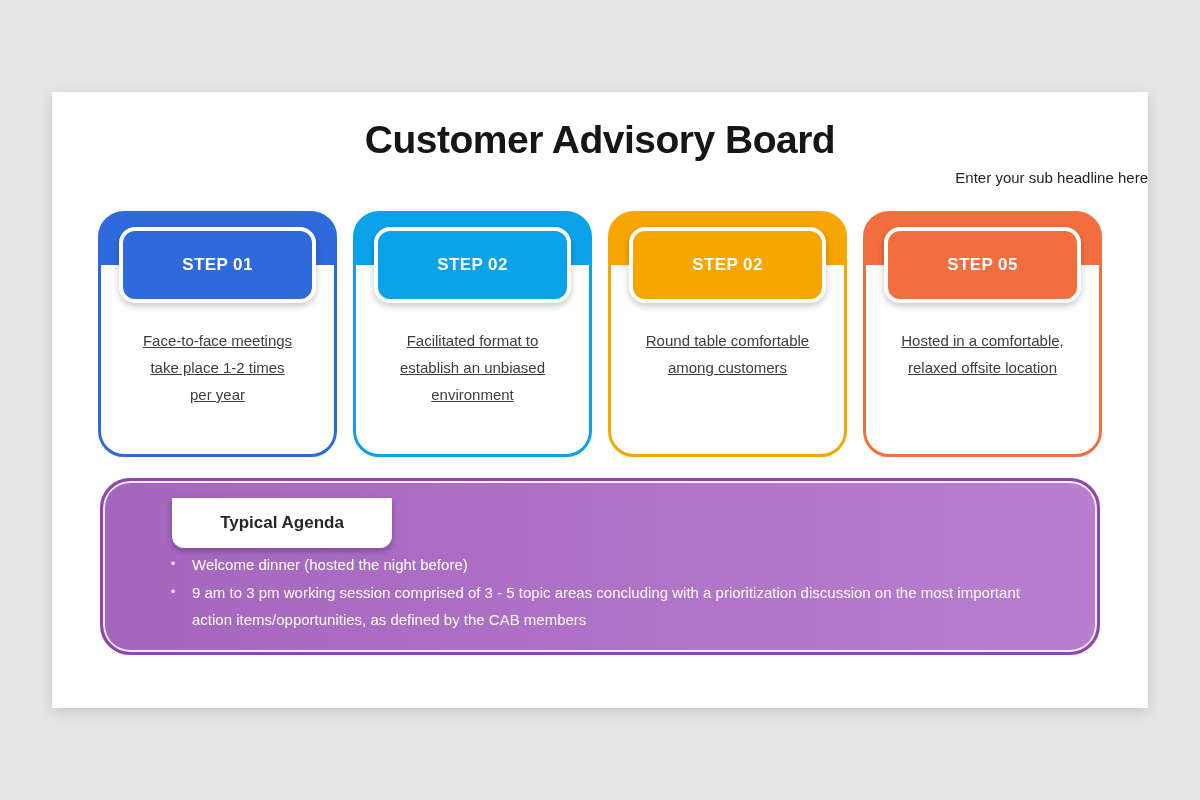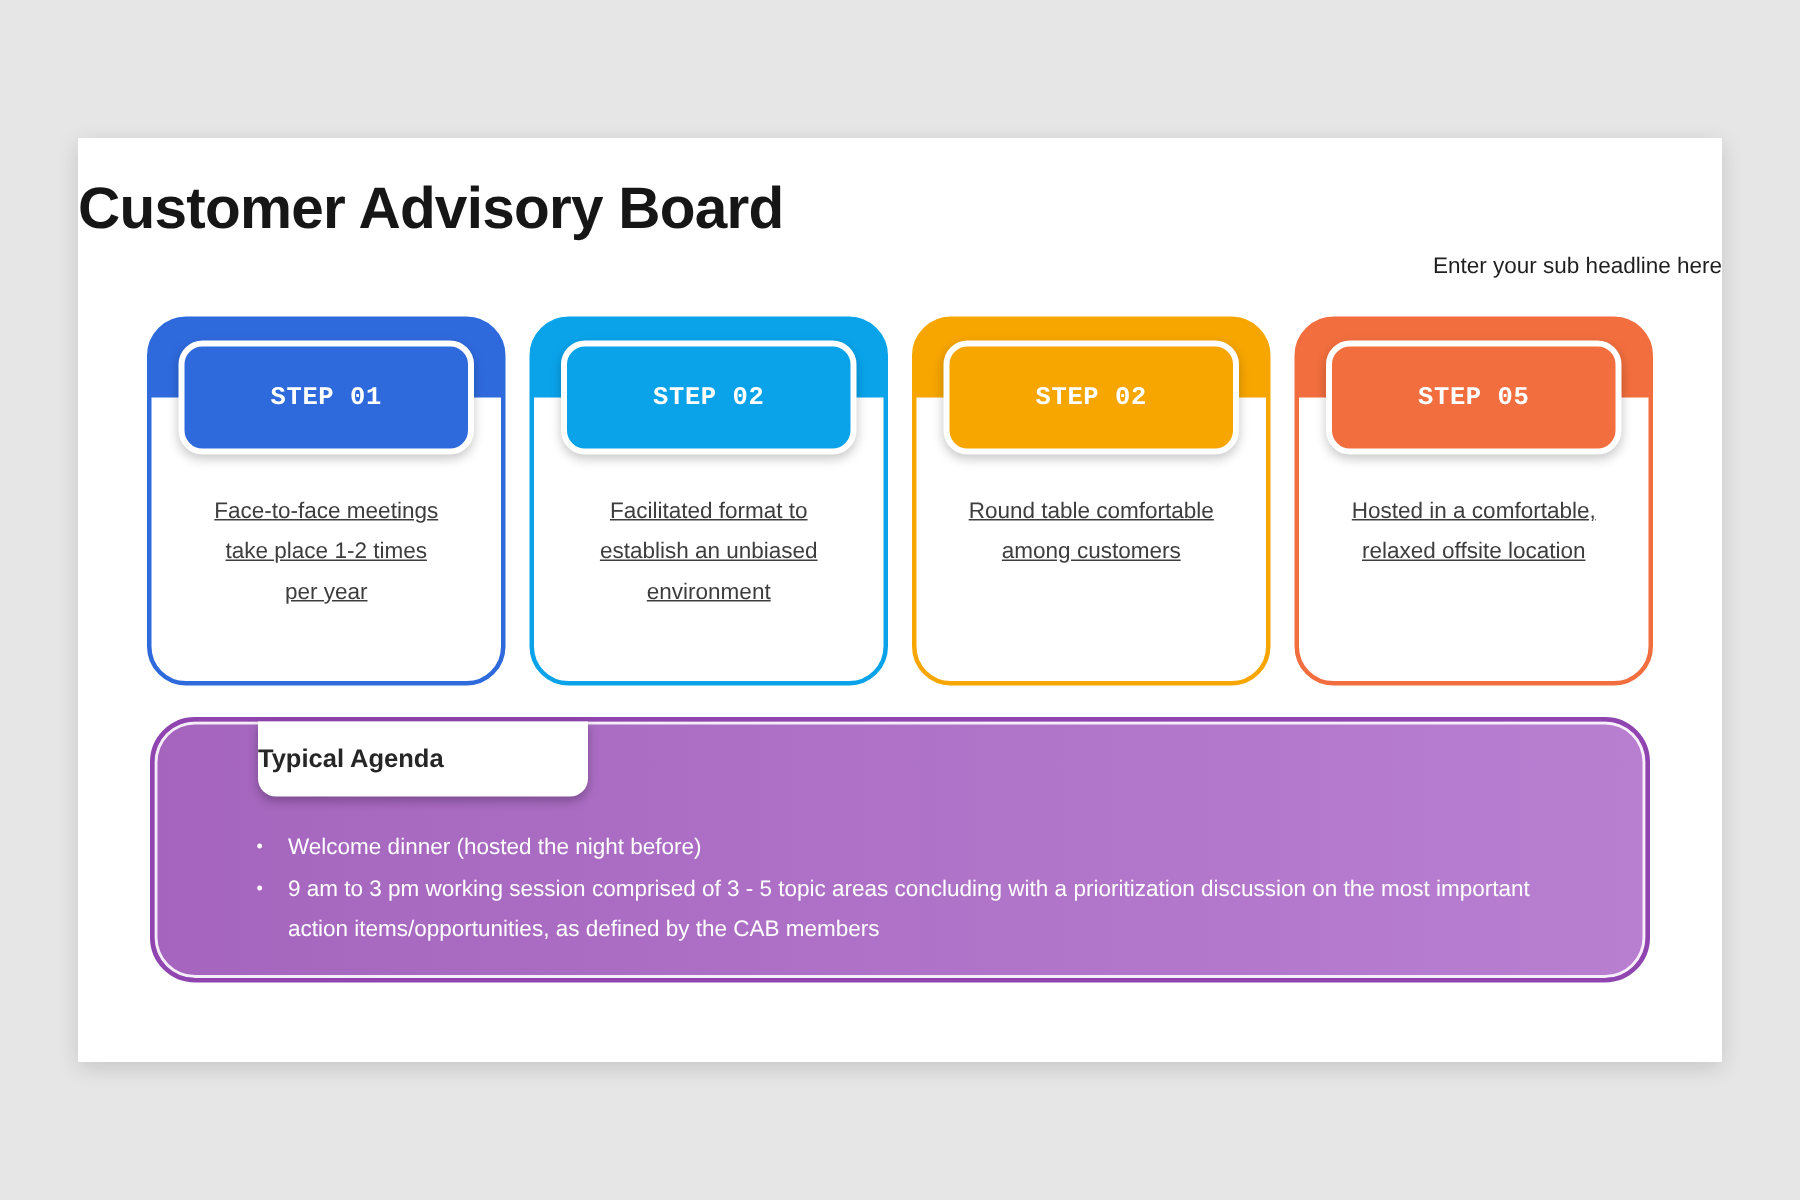--- a/index.html
+++ b/index.html
@@ -14,21 +14,21 @@
   .slide {
     width: 1096px; height: 616px;
     margin: 92px auto 0;
     background: var(--slide, #ffffff);
     box-shadow: 0 4px 14px rgba(0,0,0,0.14);
     position: relative;
   }
 
   .page-title {
     margin: 0; padding-top: 24px;
-    text-align: left;
+    text-align: center;
     font-size: 39px; font-weight: bold; letter-spacing: -0.5px;
     color: var(--title-text, #161616);
     line-height: 48px;
   }
   .page-subtitle {
     margin: 5px 0 0;
     text-align: right;
     font-size: 15px; color: #1f1f1f;
     line-height: 18px;
   }
@@ -52,21 +52,21 @@
     background: var(--main);
     border-radius: 24px 24px 0 0;
   }
   .step-header {
     position: absolute; top: 13px; left: 18px; right: 18px;
     height: 76px;
     background: var(--main);
     border: 4px solid #ffffff;
     border-radius: 16px;
     box-shadow: 0 3px 7px rgba(0,0,0,0.22);
-    display: flex; align-items: center; justify-content: center; font-family: Liberation Mono, monospace;
+    display: flex; align-items: center; justify-content: center;
   }
   .step-label {
     color: #ffffff; font-size: 17px; font-weight: bold; letter-spacing: 0.4px;
   }
   .step-body {
     position: absolute; top: 113px; left: 10px; right: 10px;
     text-align: center;
     font-size: 15px; line-height: 27px;
     color: var(--body-text, #3d3d3d);
     white-space: pre-line;
@@ -77,26 +77,26 @@
   .agenda {
     position: relative;
     margin: 21px 48px 0;
     height: 177px;
     border: 3px solid var(--border, #9044b0);
     border-radius: 30px;
     background: linear-gradient(90deg, var(--fill-left, #a161bb), var(--fill-right, #b77ed0));
     box-shadow: inset 0 0 0 2px rgba(255,255,255,0.88);
   }
   .agenda-tab {
-    position: absolute; top: 0; left: 69px;
+    position: absolute; top: 17px; left: 69px;
     width: 220px; height: 50px;
     background: #ffffff;
     border-radius: 0 0 12px 12px;
     box-shadow: 0 3px 7px rgba(0,0,0,0.28);
-    display: flex; align-items: center; 
+    display: flex; align-items: center; justify-content: center;
   }
   .agenda-tab-label {
     font-size: 17px; font-weight: bold; color: #262626;
   }
   .agenda-list {
     position: absolute; top: 70px; left: 66px; right: 44px;
     margin: 0; padding: 0; list-style: none;
   }
   .agenda-list li {
     position: relative;

